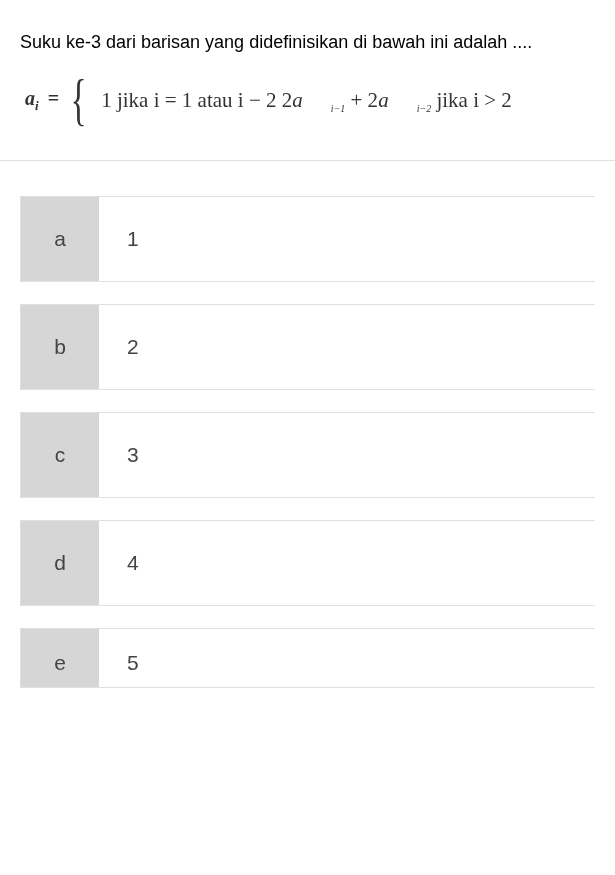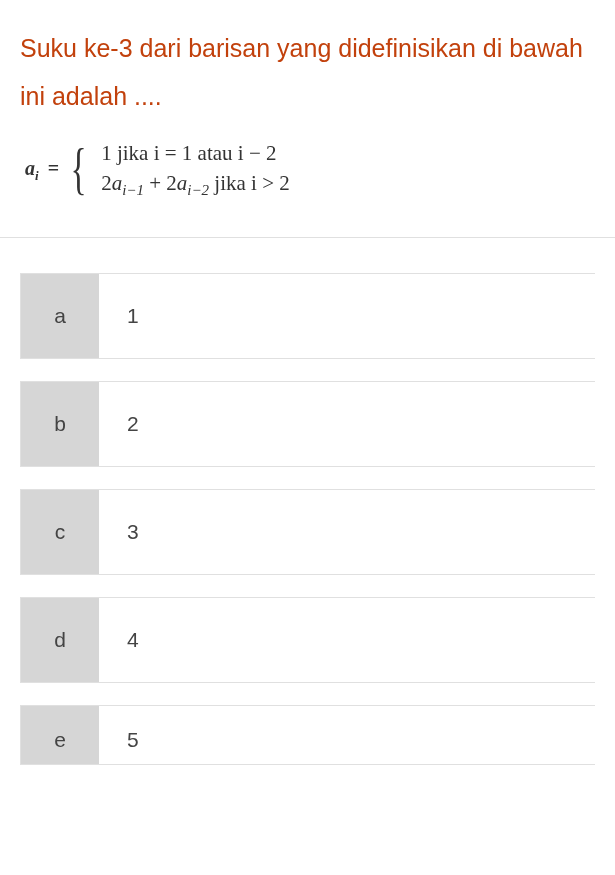--- a/index.html
+++ b/index.html
@@ -8,23 +8,23 @@
       box-sizing: border-box;
     }
     body {
       font-family: Arial, Helvetica, sans-serif;
       background: #ffffff;
       width: 615px;
       padding: 25px 20px 0 20px;
       color: #333;
     }
     .question-text {
-      font-size: 25px;
+      font-size: 18px;
       line-height: 1.9;
-      color: #c2410c;
+      color: #000000;
       margin-bottom: 18px;
     }
     .formula {
       font-family: 'Times New Roman', serif;
       font-size: 20px;
       color: #333;
       display: flex;
       align-items: center;
       margin-bottom: 35px;
       padding-left: 5px;
@@ -41,34 +41,35 @@
     .brace {
       font-size: 56px;
       line-height: 0.85;
       margin: 0 4px 0 6px;
       font-weight: normal;
       transform: scaleX(0.6);
       display: inline-block;
     }
     .formula-cases {
       display: flex;
-      flex-direction: column;
+      flex-direction: row;
       font-size: 21px;
       line-height: 1.45;
     }
     .case-line {
       white-space: nowrap;
     }
     .case-line .ital {
       font-style: italic;
     }
     .case-line .sub {
-      font-size: 15px;
+      font-size: 10px;
       vertical-align: sub;
       font-style: italic;
+      margin-left: 28px;
     }
     .divider {
       border: none;
       border-top: 1px solid #e0e0e0;
       margin: 0 -20px 35px -20px;
     }
     .options {
       display: flex;
       flex-direction: column;
       gap: 22px;

